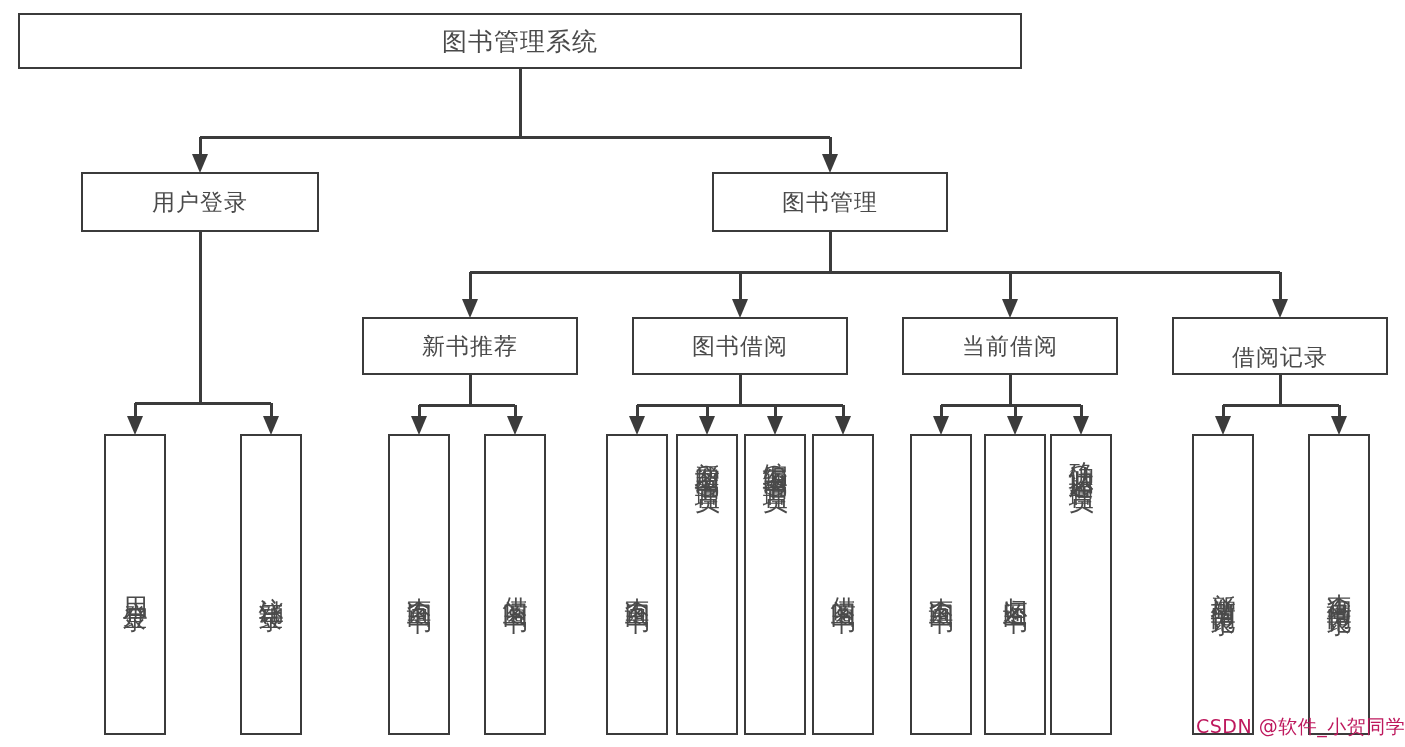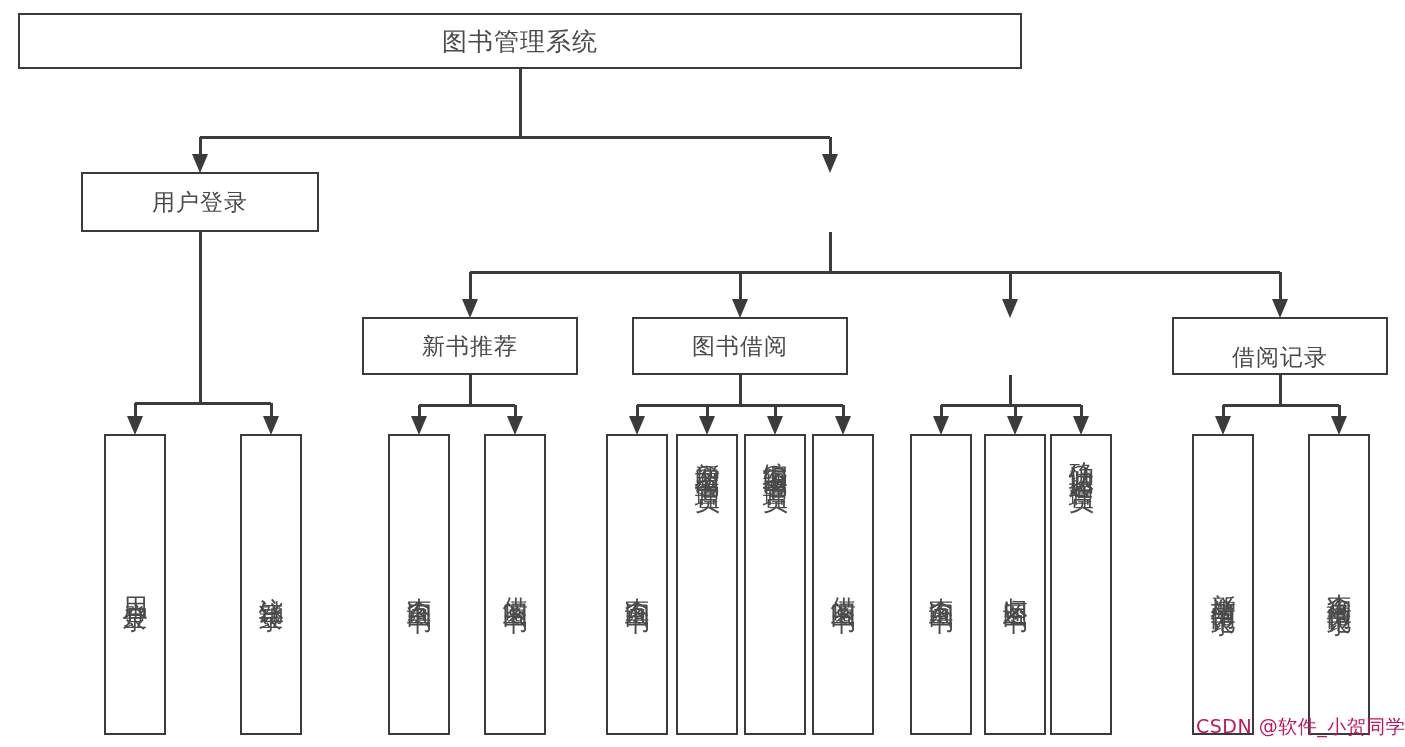--- a/index.html
+++ b/index.html
@@ -98,26 +98,32 @@
 
 <div id="canvas">
 
   <div class="node root" style="left: 18px; top: 13px; width: 1004px; height: 56px;">
     <span class="node-label">图书管理系统</span>
   </div>
 
   <div class="node branch" style="left: 81px; top: 172px; width: 238px; height: 60px;">
     <span class="node-label">用户登录</span>
   </div>
+  <div class="node branch" style="left: 712px; top: 172px; width: 236px; height: 60px;">
+    <span class="node-label">图书管理</span>
+  </div>
 
   <div class="node branch" style="left: 362px; top: 317px; width: 216px; height: 58px;">
     <span class="node-label">新书推荐</span>
   </div>
   <div class="node branch" style="left: 632px; top: 317px; width: 216px; height: 58px;">
     <span class="node-label">图书借阅</span>
+  </div>
+  <div class="node branch" style="left: 902px; top: 317px; width: 216px; height: 58px;">
+    <span class="node-label">当前借阅</span>
   </div>
   <div class="node branch" style="left: 1172px; top: 317px; width: 216px; height: 58px; align-items: flex-end;">
     <span class="node-label">借阅记录</span>
   </div>
 
   <div class="node leaf centered" style="left: 104px; top: 434px; width: 62px; height: 301px;">
     <span class="node-label">用户登录</span>
   </div>
   <div class="node leaf centered" style="left: 240px; top: 434px; width: 62px; height: 301px;">
     <span class="node-label">注销登录</span>

